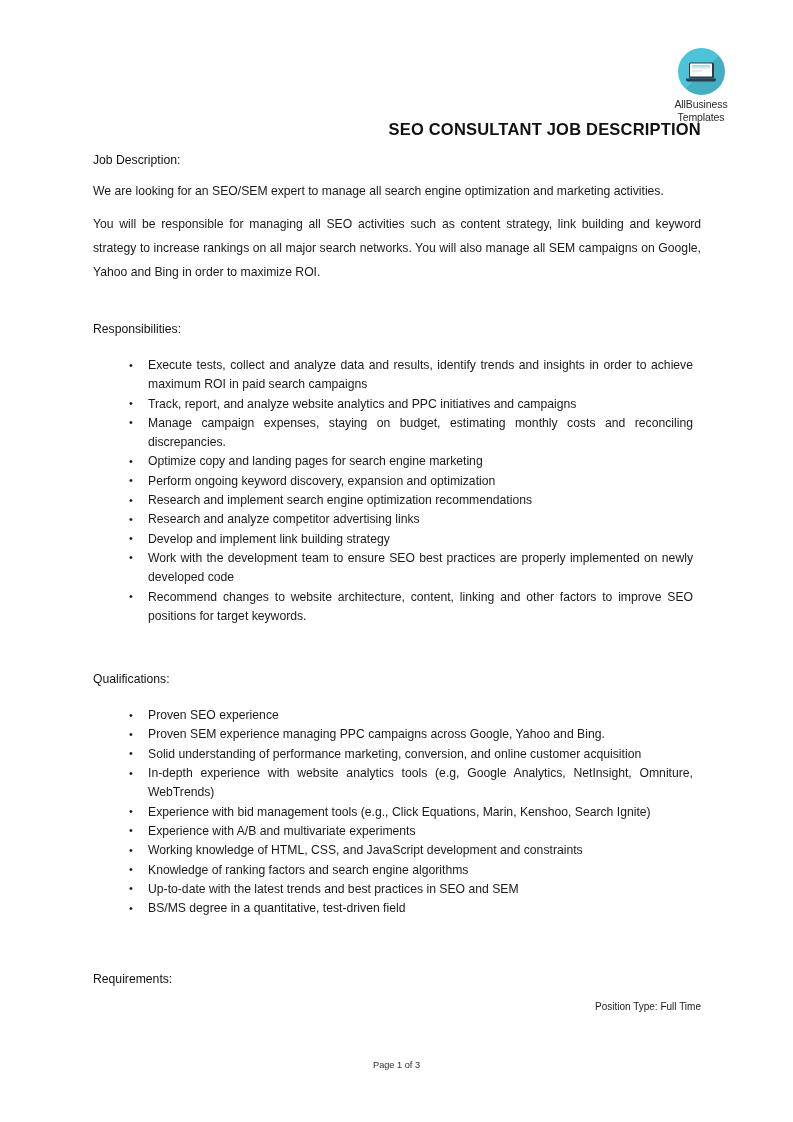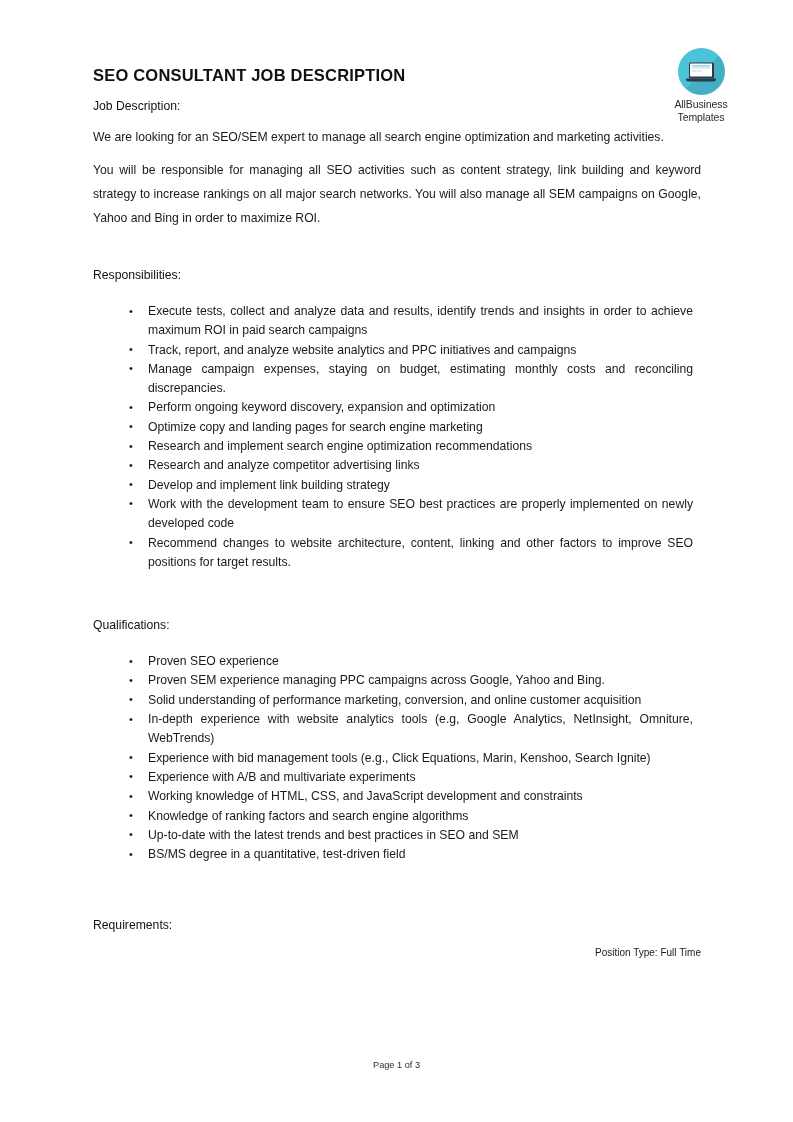--- a/index.html
+++ b/index.html
@@ -97,22 +97,22 @@
   }
 
   
   .doc {
     position: absolute;
     left: 93px;
     top: 0;
     width: 608px;
   }
   .doc-title {
-    margin-top: 65px;
-    text-align: left;
+    margin-top: 119px;
+    text-align: right;
     font-weight: bold;
     font-size: 16.5px;
     line-height: 20px;
     letter-spacing: 0.2px;
     color: #111111;
   }
   .section-heading {
     font-weight: normal;
     font-size: 12.2px;
     line-height: 16px;
@@ -207,27 +207,27 @@
     <div class="para">You will be responsible for managing all SEO activities such as content strategy, link building and keyword strategy to increase rankings on all major search networks. You will also manage all SEM campaigns on Google, Yahoo and Bing in order to maximize ROI.</div>
 
     <div class="sp-sec"></div>
 
     <div class="section-heading">Responsibilities:</div>
     <div class="sp-afterhead"></div>
     <ul class="bullets">
       <li>Execute tests, collect and analyze data and results, identify trends and insights in order to achieve maximum ROI in paid search campaigns</li>
       <li>Track, report, and analyze website analytics and PPC initiatives and campaigns</li>
       <li>Manage campaign expenses, staying on budget, estimating monthly costs and reconciling discrepancies.</li>
+      <li>Optimize copy and landing pages for search engine marketing</li>
       <li>Perform ongoing keyword discovery, expansion and optimization</li>
-      <li>Optimize copy and landing pages for search engine marketing</li>
       <li>Research and implement search engine optimization recommendations</li>
       <li>Research and analyze competitor advertising links</li>
       <li>Develop and implement link building strategy</li>
       <li>Work with the development team to ensure SEO best practices are properly implemented on newly developed code</li>
-      <li>Recommend changes to website architecture, content, linking and other factors to improve SEO positions for target results.</li>
+      <li>Recommend changes to website architecture, content, linking and other factors to improve SEO positions for target keywords.</li>
     </ul>
 
     <div class="sp-sec"></div>
 
     <div class="section-heading">Qualifications:</div>
     <div class="sp-afterhead"></div>
     <ul class="bullets">
       <li>Proven SEO experience</li>
       <li>Proven SEM experience managing PPC campaigns across Google, Yahoo and Bing.</li>
       <li>Solid understanding of performance marketing, conversion, and online customer acquisition</li>

